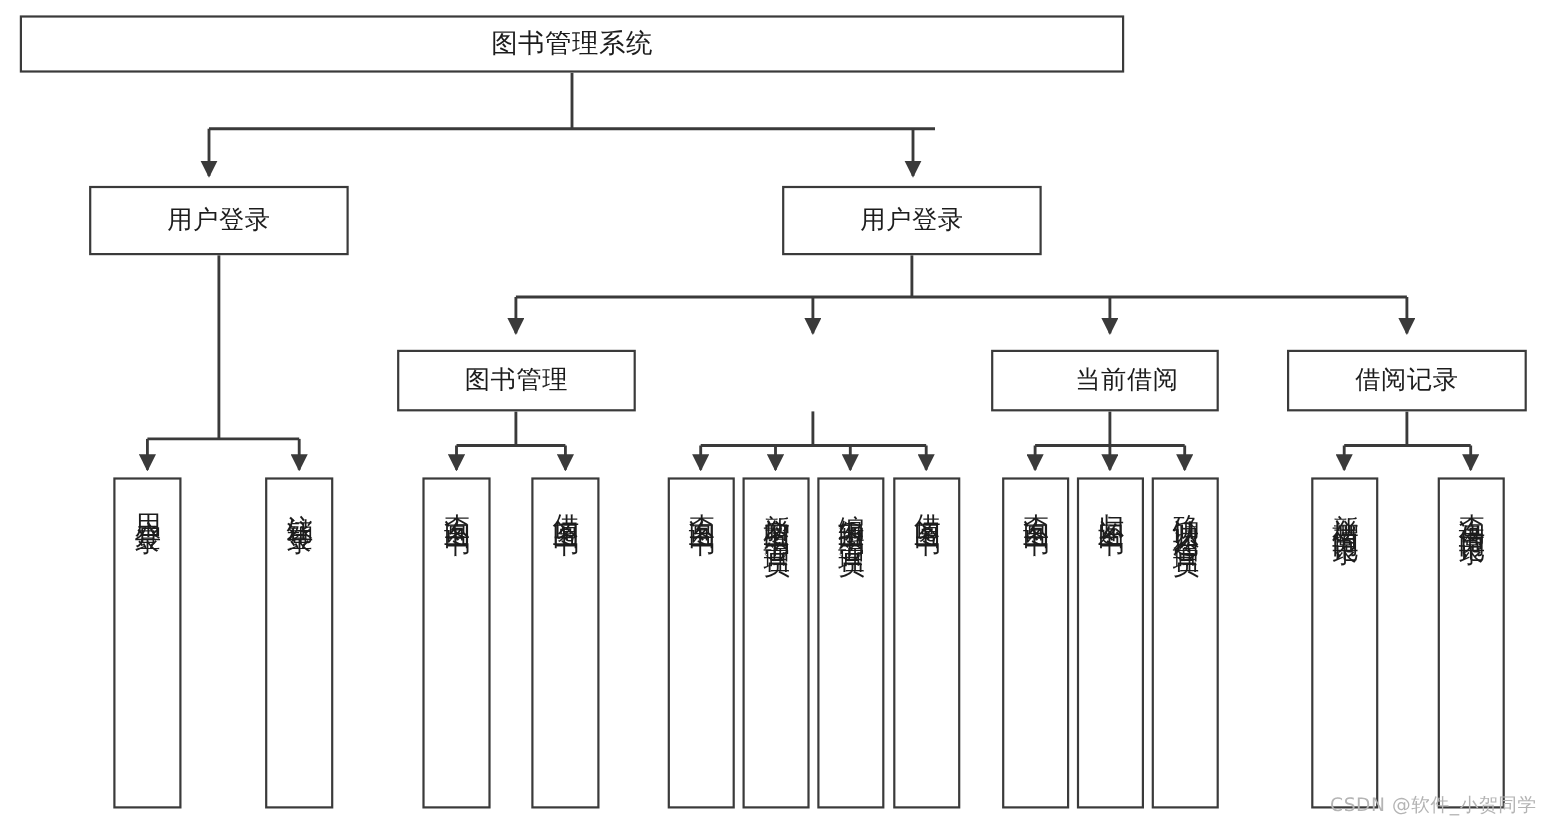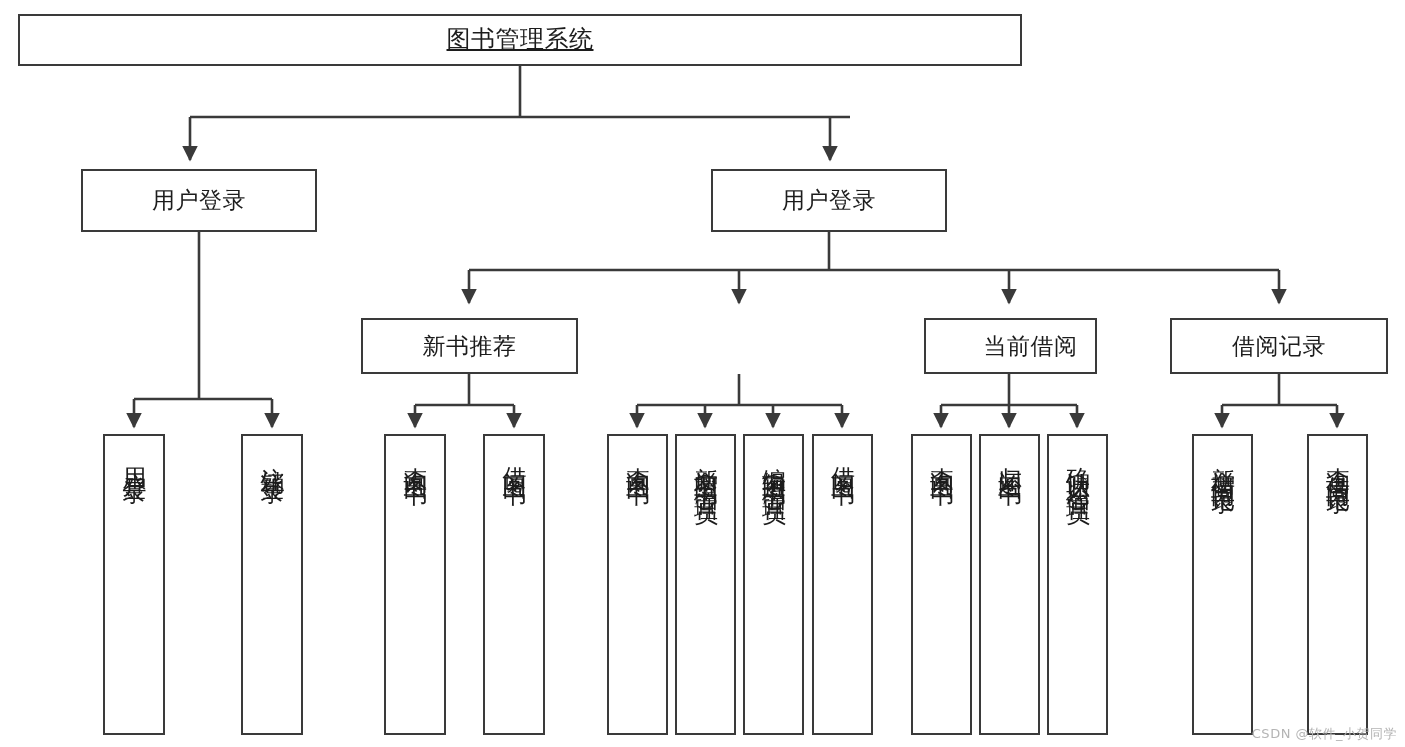--- a/index.html
+++ b/index.html
@@ -42,41 +42,40 @@
     line-height: 1.22;
     letter-spacing: 0.5px;
   }
   
   .node.horiz .node-label {
     writing-mode: horizontal-tb;
     font-size: 23px;
   }
   .node.root .node-label {
     font-size: 24px;
-    text-decoration: underline;
   }
   
   .node.vert {
     align-items: flex-start;
     justify-content: center;
     padding-top: 12px;
   }
   .node.vert .node-label {
     writing-mode: vertical-rl;
     text-orientation: upright;
     font-size: 24px;
     line-height: 1.05;
     letter-spacing: 5px;
     white-space: nowrap;
   }
   #watermark {
     position: absolute;
     right: 8px;
     bottom: 4px;
-    font-size: 13px;
+    font-size: 17px;
     color: #b4b4b4;
     letter-spacing: 0.5px;
     white-space: nowrap;
     pointer-events: none;
   }
 </style>
 </head>
 <body>
 
 <div id="diagram-root">
@@ -137,25 +136,25 @@
 
   <div class="node horiz" style="left:81px; top:169px; width:236px; height:63px;">
     <span class="node-label">用户登录</span>
   </div>
 
   <div class="node horiz" style="left:711px; top:169px; width:236px; height:63px;">
     <span class="node-label">用户登录</span>
   </div>
 
   <div class="node horiz" style="left:361px; top:318px; width:217px; height:56px;">
-    <span class="node-label">新书推荐</span>
-  </div>
-
-
-  <div class="node horiz" style="left:924px; top:318px; width:173px; height:56px;padding-left:40px;">
+    <span class="node-label">图书管理</span>
+  </div>
+
+
+  <div class="node horiz" style="left:901px; top:318px; width:207px; height:56px;padding-left:40px;">
     <span class="node-label">当前借阅</span>
   </div>
 
   <div class="node horiz" style="left:1170px; top:318px; width:218px; height:56px;align-items:center;">
     <span class="node-label">借阅记录</span>
   </div>
 
   <div class="node vert" style="left:103px; top:434px; width:62px; height:301px;">
     <span class="node-label">用户登录</span>
   </div>

